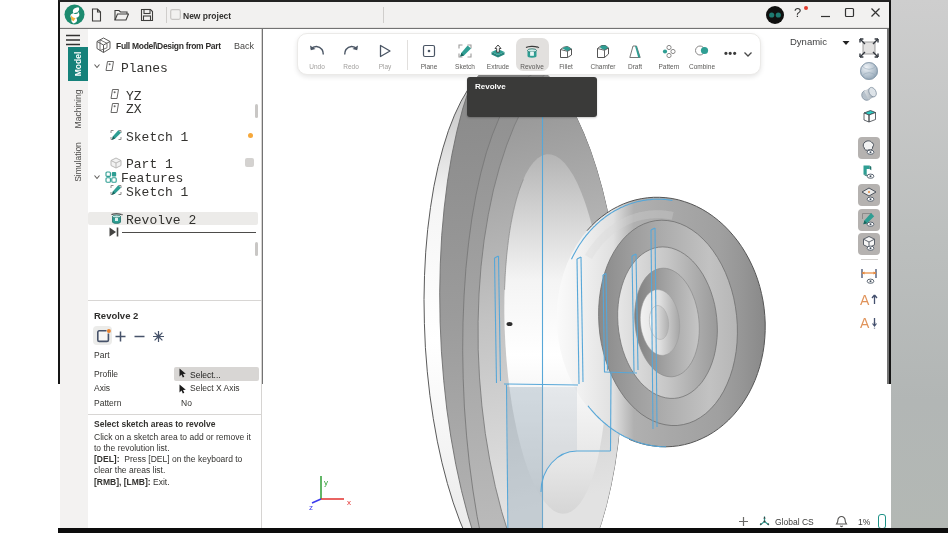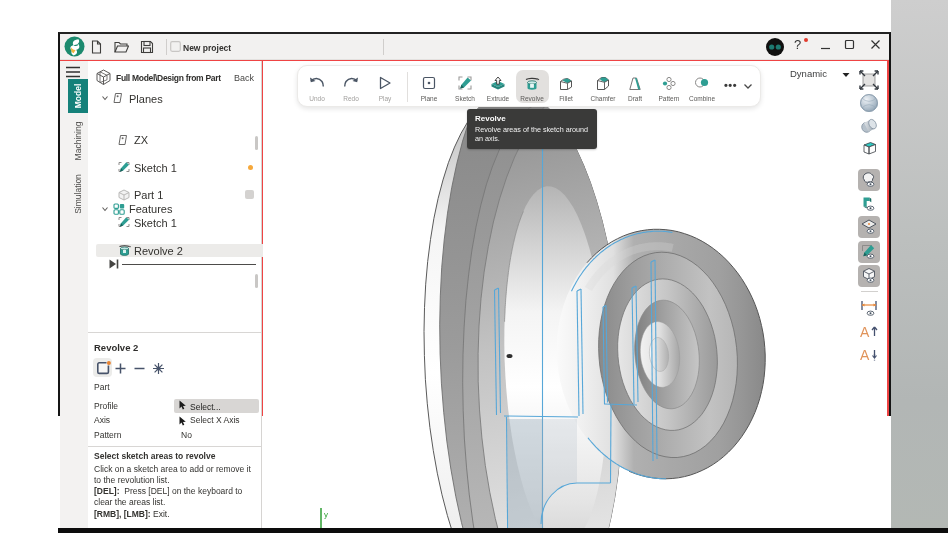--- a/index.html
+++ b/index.html
@@ -1,38 +1,38 @@
 <!DOCTYPE html>
 <html><head>
 <meta charset="utf-8">
 <style>
 *{margin:0;padding:0;box-sizing:border-box;}
 html,body{width:948px;height:533px;overflow:hidden;background:#ffffff;font-family:"Liberation Sans",sans-serif;}
 .abs{position:absolute;}
 #graybg{left:891px;top:0;width:57px;height:533px;background:linear-gradient(180deg,#cecece 0%,#bcbfbe 45%,#b2b6b5 75%,#b3b8b4 100%);}
 #blackbar{left:58px;top:528px;width:890px;height:5px;background:#0c0c0c;}
-#win{left:58px;top:0;width:833px;height:384px;background:#ef4444;border-left:2px solid #151515;border-right:2px solid #151515;border-top:2px solid #232323;margin-top:32px;}
+#win{left:58px;top:0;width:833px;height:384px;background:#737373;border-left:2px solid #151515;border-right:2px solid #151515;border-top:2px solid #232323;}
 
 #titlebar{left:0;top:0;width:829px;height:26px;background:#f2f1f0;border-bottom:1px solid #e3e1df;}
 .tico{position:absolute;top:6px;}
 #tsep1{left:106px;top:5px;width:1px;height:16px;background:#d0cecc;}
 #tsep2{left:323px;top:5px;width:1px;height:16px;background:#d0cecc;}
 #tproj{left:123px;top:8.5px;font-size:8.5px;font-weight:bold;color:#32312f;}
 
 #navstrip{left:0;top:27px;width:28px;height:501px;background:#f3f2f1;}
 #tabModel{left:8px;top:18px;width:20px;height:34px;background:#15817a;}
 #tabModel span{position:absolute;left:50%;top:50%;transform:translate(-50%,-50%) rotate(-90deg);color:#fff;font-size:8.5px;font-weight:bold;white-space:nowrap;}
 .vtab{position:absolute;left:8px;width:20px;color:#4d4c4a;font-size:8.5px;}
 .vtab span{position:absolute;left:50%;top:50%;transform:translate(-50%,-50%) rotate(-90deg);white-space:nowrap;}
 
 #tree{left:28px;top:27px;width:174px;height:501px;background:#ffffff;border-right:1px solid #d6d4d2;}
 #treehead{left:7px;top:8px;width:160px;height:16px;}
 #treehead b{position:absolute;left:21px;top:3.5px;font-size:8.5px;letter-spacing:-0.3px;color:#2f2e2c;}
 #treehead .back{position:absolute;right:1px;top:4px;font-size:9px;color:#494846;}
-.trow{position:absolute;left:8px;width:170px;height:13px;font-size:11px;color:#33322f;}
+.trow{position:absolute;left:0;width:170px;height:13px;font-size:13px;color:#33322f;font-family:Liberation Mono, monospace;}
 .trow .lbl{position:absolute;top:1px;}
 .trow svg{position:absolute;}
 .hl{background:#ecebe9;border-radius:2px;}
 
 #props{left:0px;top:271px;width:173px;border-top:1px solid #d8d6d4;}
 .plabel{position:absolute;left:6px;font-size:8.5px;color:#33322f;}
 .pval{position:absolute;font-size:8.5px;color:#33322f;}
 #selbox{left:86px;top:66px;width:85px;height:14px;background:#d8d6d4;border-radius:2px;}
 #props .sect{position:absolute;left:6px;font-size:8.5px;color:#33322f;width:160px;line-height:11px;}
 
@@ -130,20 +130,27 @@
     </div>
     <div class="trow" style="top:30.5px">
         <svg style="left:5px;top:2.5px" width="8" height="8" viewBox="0 0 8 8">
           <path d="M1.5 2.5 L4 5.5 L6.5 2.5" fill="none" stroke="#605e5c" stroke-width="1.1"></path>
         </svg>
         <svg style="left:17px;top:0.5px" width="11" height="12" viewBox="0 0 11 12">
           <path d="M2.5 1.5 h6 l-1.5 9 h-6 z" fill="#fdfdfd" stroke="#6a6968" stroke-width="1"></path>
           <circle cx="4.6" cy="4.2" r="1" fill="#6a6968"></circle>
         </svg>
         <span class="lbl" style="left:33px">Planes</span>
+      </div>
+      <div class="trow" style="top:58.5px">
+        <svg style="left:22px;top:0.5px" width="11" height="12" viewBox="0 0 11 12">
+          <path d="M2.5 1.5 h6 l-1.5 9 h-6 z" fill="#fdfdfd" stroke="#6a6968" stroke-width="1"></path>
+          <circle cx="4.6" cy="4.2" r="1" fill="#6a6968"></circle>
+        </svg>
+        <span class="lbl" style="left:38px">YZ</span>
       </div>
       <div class="trow" style="top:72.0px">
         <svg style="left:22px;top:0.5px" width="11" height="12" viewBox="0 0 11 12">
           <path d="M2.5 1.5 h6 l-1.5 9 h-6 z" fill="#fdfdfd" stroke="#6a6968" stroke-width="1"></path>
           <circle cx="4.6" cy="4.2" r="1" fill="#6a6968"></circle>
         </svg>
         <span class="lbl" style="left:38px">ZX</span>
       </div>
       <div class="trow" style="top:99.5px">
         <svg style="left:22px;top:0.5px" width="12" height="12" viewBox="0 0 12 12">
@@ -451,21 +458,20 @@
           </svg>
           <span class="tl">Combine</span>
         </div>
         <div style="position:absolute;left:426px;top:13px;font-size:11px;letter-spacing:0.5px;color:#3a3a3a;font-weight:bold;">•••</div>
         <svg style="position:absolute;left:445px;top:17px" width="10" height="7" viewBox="0 0 10 7">
           <path d="M1.5 1.5 L5 5 L8.5 1.5" fill="none" stroke="#4a4a4a" stroke-width="1.3"></path>
         </svg>
       </div>
     <div class="abs" id="tooltip">
         <b>Revolve</b>
-        <div>Revolve areas of the sketch around an axis.</div>
       </div>
     <div class="abs" id="dynamic">Dynamic <svg style="position:absolute;left:52px;top:4px" width="8" height="6" viewBox="0 0 8 6">
           <path d="M0.5 1 L4 5 L7.5 1z" fill="#222"></path>
         </svg></div>
     <div class="ric" style="left:595px;top:8px"><svg width="22" height="22" viewBox="0 0 22 22">
           <rect x="5" y="5" width="12" height="12" fill="#e3e2e1" stroke="#8b8a89" stroke-width="0.8"></rect>
           <path d="M2 2 L7 7 M20 2 L15 7 M2 20 L7 15 M20 20 L15 15" stroke="#33383f" stroke-width="1.4"></path>
           <path d="M2 2 h3.4 M2 2 v3.4 M20 2 h-3.4 M20 2 v3.4 M2 20 h3.4 M2 20 v-3.4 M20 20 h-3.4 M20 20 v-3.4" stroke="#33383f" stroke-width="1.4"></path>
         </svg></div>
       <div class="ric" style="left:595px;top:31px"><svg width="22" height="22" viewBox="0 0 22 22">
@@ -550,20 +556,37 @@
           <text x="2" y="16" font-size="14" fill="#e0935a" font-family="Liberation Sans">A</text>
           <path d="M16.5 15 V6 M16.5 6 l-2.5 3 M16.5 6 l2.5 3" stroke="#44506e" stroke-width="1.3" fill="none"></path>
         </svg></div>
       <div class="ric" style="left:595px;top:283px"><svg width="22" height="22" viewBox="0 0 22 22">
           <text x="2" y="16" font-size="14" fill="#e0935a" font-family="Liberation Sans">A</text>
           <path d="M16.5 6 V12 M16.5 15.5 v0.2 M16.5 12 l0 0" stroke="#44506e" stroke-width="1.3" fill="none"></path>
           <path d="M16.5 10 v3.5 M16.5 16 v0.5" stroke="#44506e" stroke-width="1.3"></path>
           <path d="M16.5 14 l-2-2.2 M16.5 14 l2-2.2" stroke="#44506e" stroke-width="0"></path>
           <path d="M14.5 11.5 L16.5 14 L18.5 11.5" fill="none" stroke="#44506e" stroke-width="1.2"></path>
         </svg></div>
+      <div class="abs" id="status">
+        <svg style="position:absolute;left:8px;top:2.5px" width="11" height="11" viewBox="0 0 11 11">
+          <path d="M5.5 1 v9 M1 5.5 h9" stroke="#6b6a68" stroke-width="1.2"></path>
+        </svg>
+        <svg style="position:absolute;left:28px;top:2px" width="13" height="13" viewBox="0 0 13 13">
+          <path d="M6.5 6.5 V1.5 M6.5 6.5 L2 10 M6.5 6.5 L11 10" stroke="#2e9e93" stroke-width="1.2"></path>
+          <path d="M6.5 1.5 l-1.2 2 h2.4z M2 10 l0.4-2 1.7 1.2z M11 10 l-0.4-2 -1.7 1.2z" fill="#3a3a3a"></path>
+          <circle cx="6.5" cy="6.5" r="1" fill="#3a3a3a"></circle>
+        </svg>
+        <span style="position:absolute;left:45px;top:3.5px;">Global CS</span>
+        <svg style="position:absolute;left:105px;top:2px" width="13" height="13" viewBox="0 0 13 13">
+          <path d="M6.5 1.5 a3.6 3.6 0 0 1 3.6 3.6 c0 2.5 1 3.3 1.4 3.9 H1.5 c0.4-0.6 1.4-1.4 1.4-3.9 A3.6 3.6 0 0 1 6.5 1.5z" fill="none" stroke="#555452" stroke-width="1.1"></path>
+          <path d="M5.3 10.8 a1.3 1.3 0 0 0 2.4 0" fill="none" stroke="#555452" stroke-width="1.1"></path>
+        </svg>
+        <span style="position:absolute;left:128px;top:3.5px;">1%</span>
+        <div style="position:absolute;left:148px;top:1px;width:8px;height:15px;border:1.6px solid #1e9287;border-radius:3px;background:#fff;"></div>
+      </div>
     <svg class="abs" style="left:40px;top:440px" width="60" height="55" viewBox="0 0 60 55">
       <path d="M18 30 V7" stroke="#2e9e33" stroke-width="1.5"></path>
         <text x="21" y="16" font-size="8" fill="#2e9e33">y</text>
       <path d="M18 30 H41" stroke="#e2302e" stroke-width="1.5"></path>
         <text x="44" y="36" font-size="8" fill="#e2302e">x</text>
       <path d="M18 30 L9 34" stroke="#3b3bee" stroke-width="1.5"></path>
         <text x="6" y="41" font-size="8" fill="#3b3bee">z</text>
     </svg>
   </div>
 </div>

